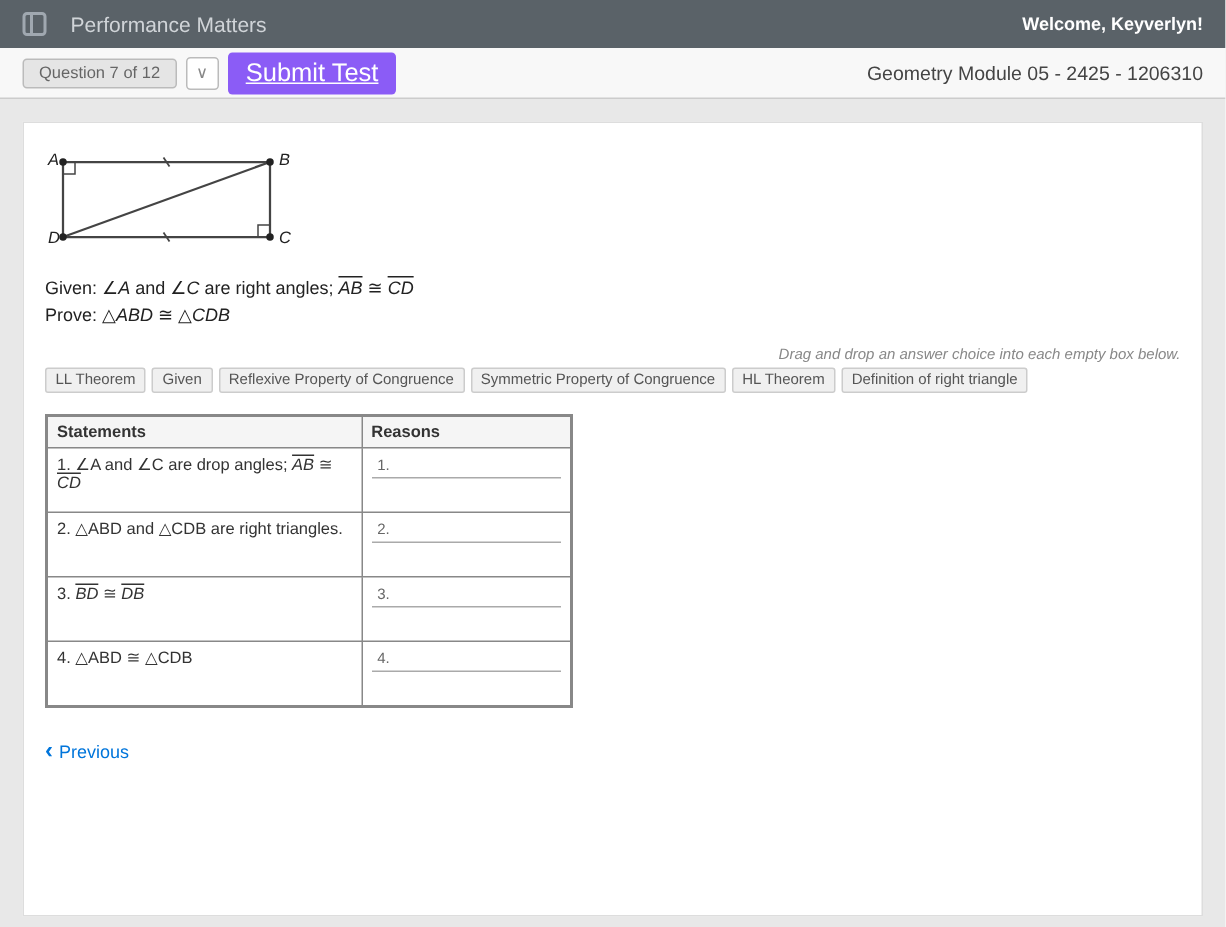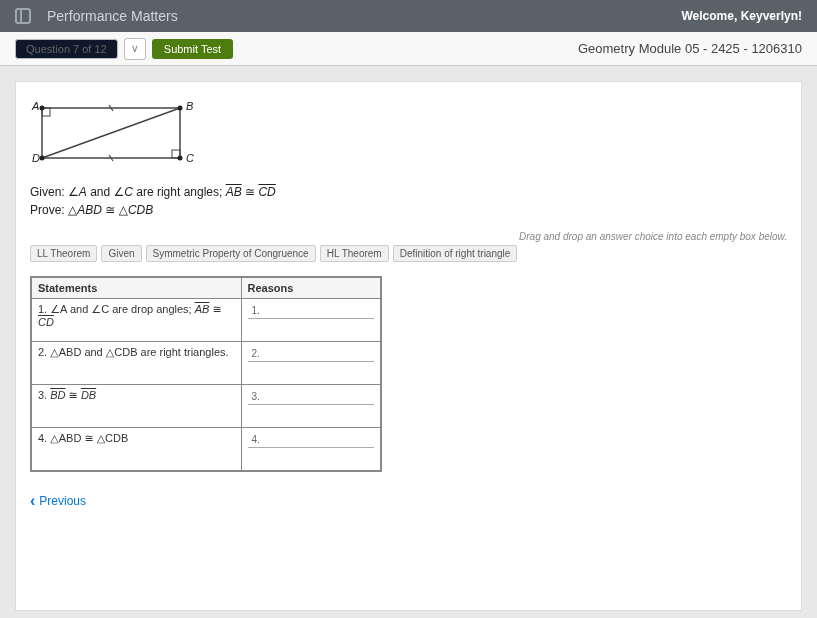--- a/index.html
+++ b/index.html
@@ -29,47 +29,48 @@
       background: #f8f8f8;
       border-bottom: 1px solid #ccc;
       padding: 6px 15px;
       display: flex;
       justify-content: space-between;
       align-items: center;
       height: 34px;
     }
     .left-controls { display: flex; gap: 6px; align-items: center; }
     .question-btn {
-      background: #0f172a;
+      background: #e5e5e5;
       border: 1px solid #bbb;
       border-radius: 3px;
       padding: 3px 10px;
       font-size: 11px;
       color: #666;
       cursor: pointer;
     }
     .dropdown-btn {
       background: #fff;
       border: 1px solid #bbb;
       border-radius: 3px;
       padding: 2px 6px;
       font-size: 11px;
       color: #888;
       cursor: pointer;
       display:flex;align-items:center;
       height:22px;
     }
     .submit-btn {
-      background: #4d7c0f;
+      background: #8b5cf6;
       color: #fff;
       border: none;
       border-radius: 3px;
       padding: 4px 12px;
-      font-size: 11px;
-      cursor: pointer;
+      font-size: 17px;
+      cursor: pointer;
+      text-decoration: underline;
     }
     .module-title { font-size: 13px; color: #444; font-weight: 500;}
     .content {
       background: #fff;
       margin: 15px;
       padding: 12px 14px;
       border: 1px solid #ddd;
       height: 530px;
       overflow: auto;
     }
@@ -172,20 +173,21 @@
     </div>
     <div>
       <span>Prove: </span><span class="triangle"></span><i>ABD</i> <span class="congruent"></span> <span class="triangle"></span><i>CDB</i>
     </div>
   </div>
 
   <div class="drag-hint">Drag and drop an answer choice into each empty box below.</div>
   <div class="chips">
     <div class="chip">LL Theorem</div>
     <div class="chip">Given</div>
+    <div class="chip">Reflexive Property of Congruence</div>
     <div class="chip">Symmetric Property of Congruence</div>
     <div class="chip">HL Theorem</div>
     <div class="chip">Definition of right triangle</div>
   </div>
 
   <table class="proof-table">
     <tbody>
         <tr>
       <th>Statements</th>
       <th class="reasons-h">Reasons</th>

